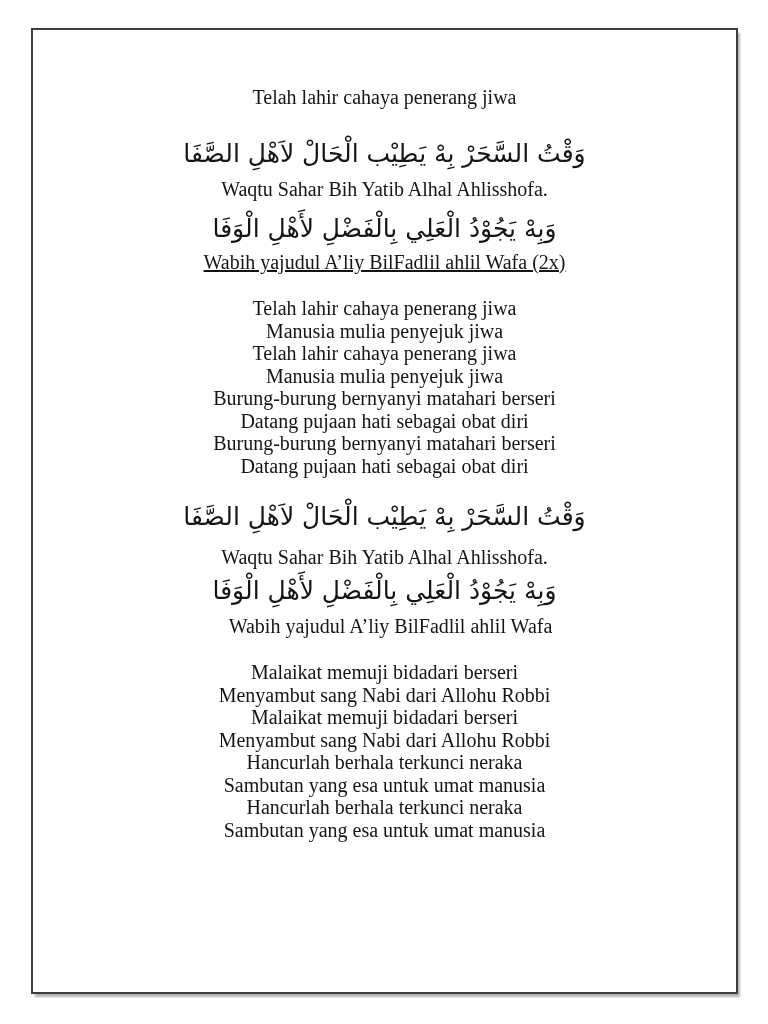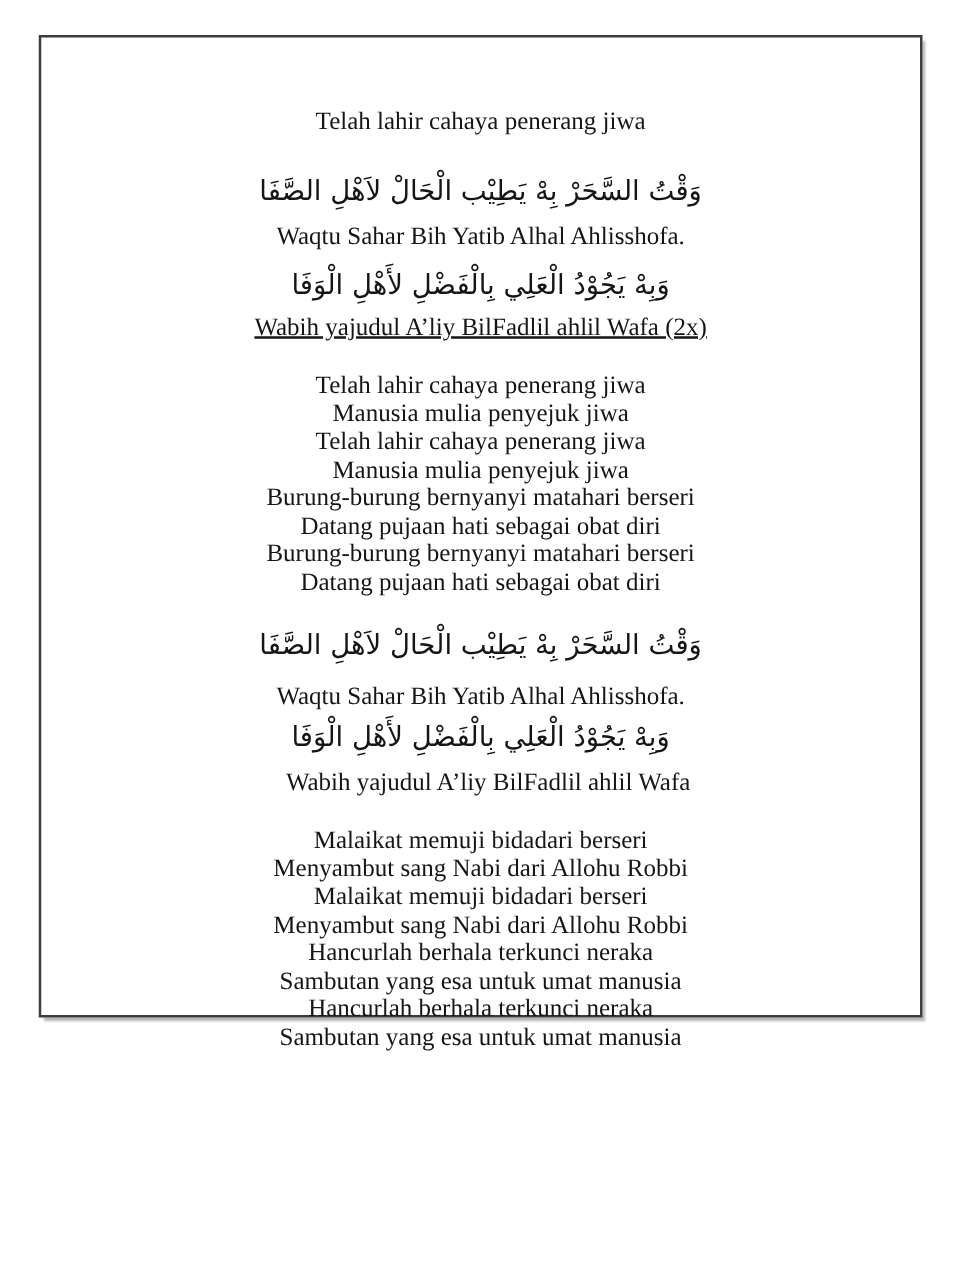--- a/index.html
+++ b/index.html
@@ -15,42 +15,42 @@
     position: relative;
     width: 768px;
     height: 1024px;
     background: #ffffff;
   }
   .page {
     position: absolute;
     left: 31px;
     top: 28px;
     width: 707px;
-    height: 786px;
+    height: 966px;
     box-sizing: border-box;
     background: #ffffff;
     border: 2px solid #3d3d3d;
     box-shadow: 3px 4px 2px -1px rgba(0,0,0,0.30);
     padding-top: 56px;
     text-align: center;
     color: #111111;
   }
   .latin {
     margin: 0;
     font-size: 20px;
     line-height: 23px;
     text-align: center;
     color: #151515;
   }
   .arabic {
     margin: 0;
     direction: rtl;
     unicode-bidi: embed;
     font-family: "DejaVu Sans", sans-serif;
-    font-size: 22px;
+    font-size: 25px;
     line-height: 44px;
     text-align: center;
     color: #151515;
   }
   .stanza p {
     margin: 0;
     font-size: 20px;
     line-height: 22.5px;
     text-align: center;
     color: #151515;

